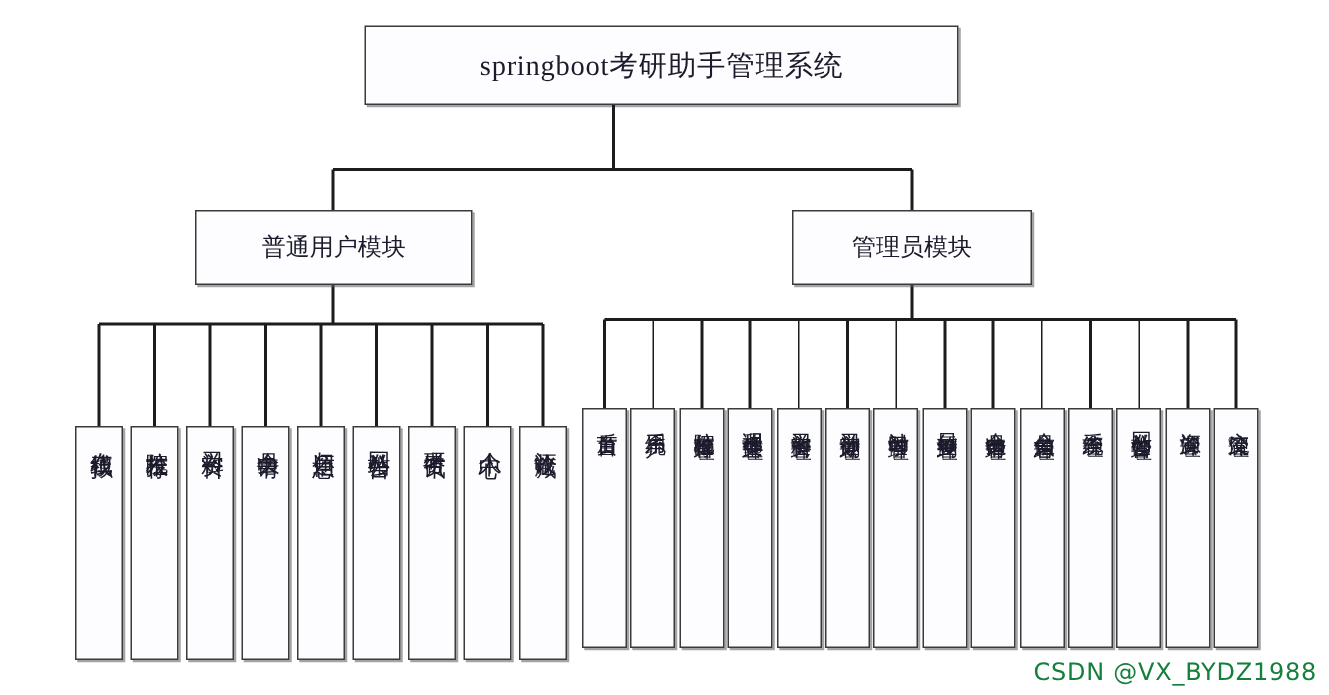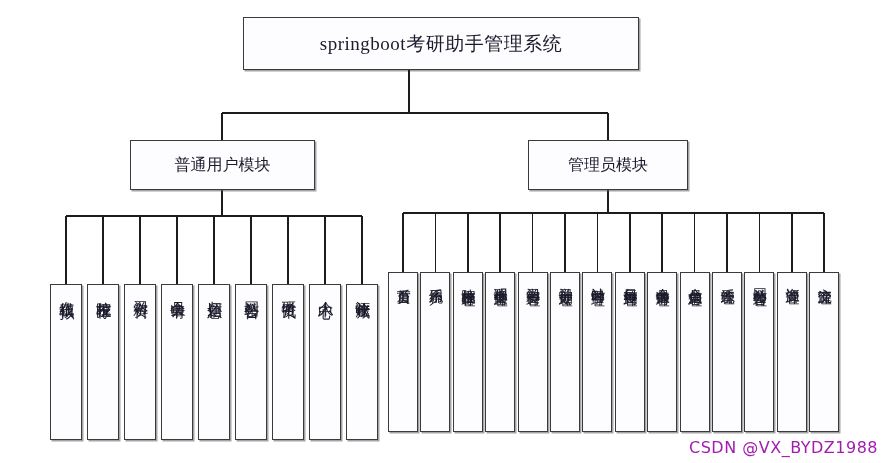--- a/index.html
+++ b/index.html
@@ -70,21 +70,21 @@
   .line.v { width: 1.6px; }
   .line.h { height: 1.6px; }
 
   
   #watermark {
     position: absolute;
     right: 8px;
     bottom: 6px;
     font-family: "DejaVu Sans", "Liberation Sans", sans-serif;
     font-size: 16px;
-    color: #a21caf;
+    color: #15803d;
     letter-spacing: 0.5px;
     user-select: none;
   }
 </style>
 </head>
 <body>
 
 <div id="diagram">
 
   <div class="node root">springboot考研助手管理系统</div>

